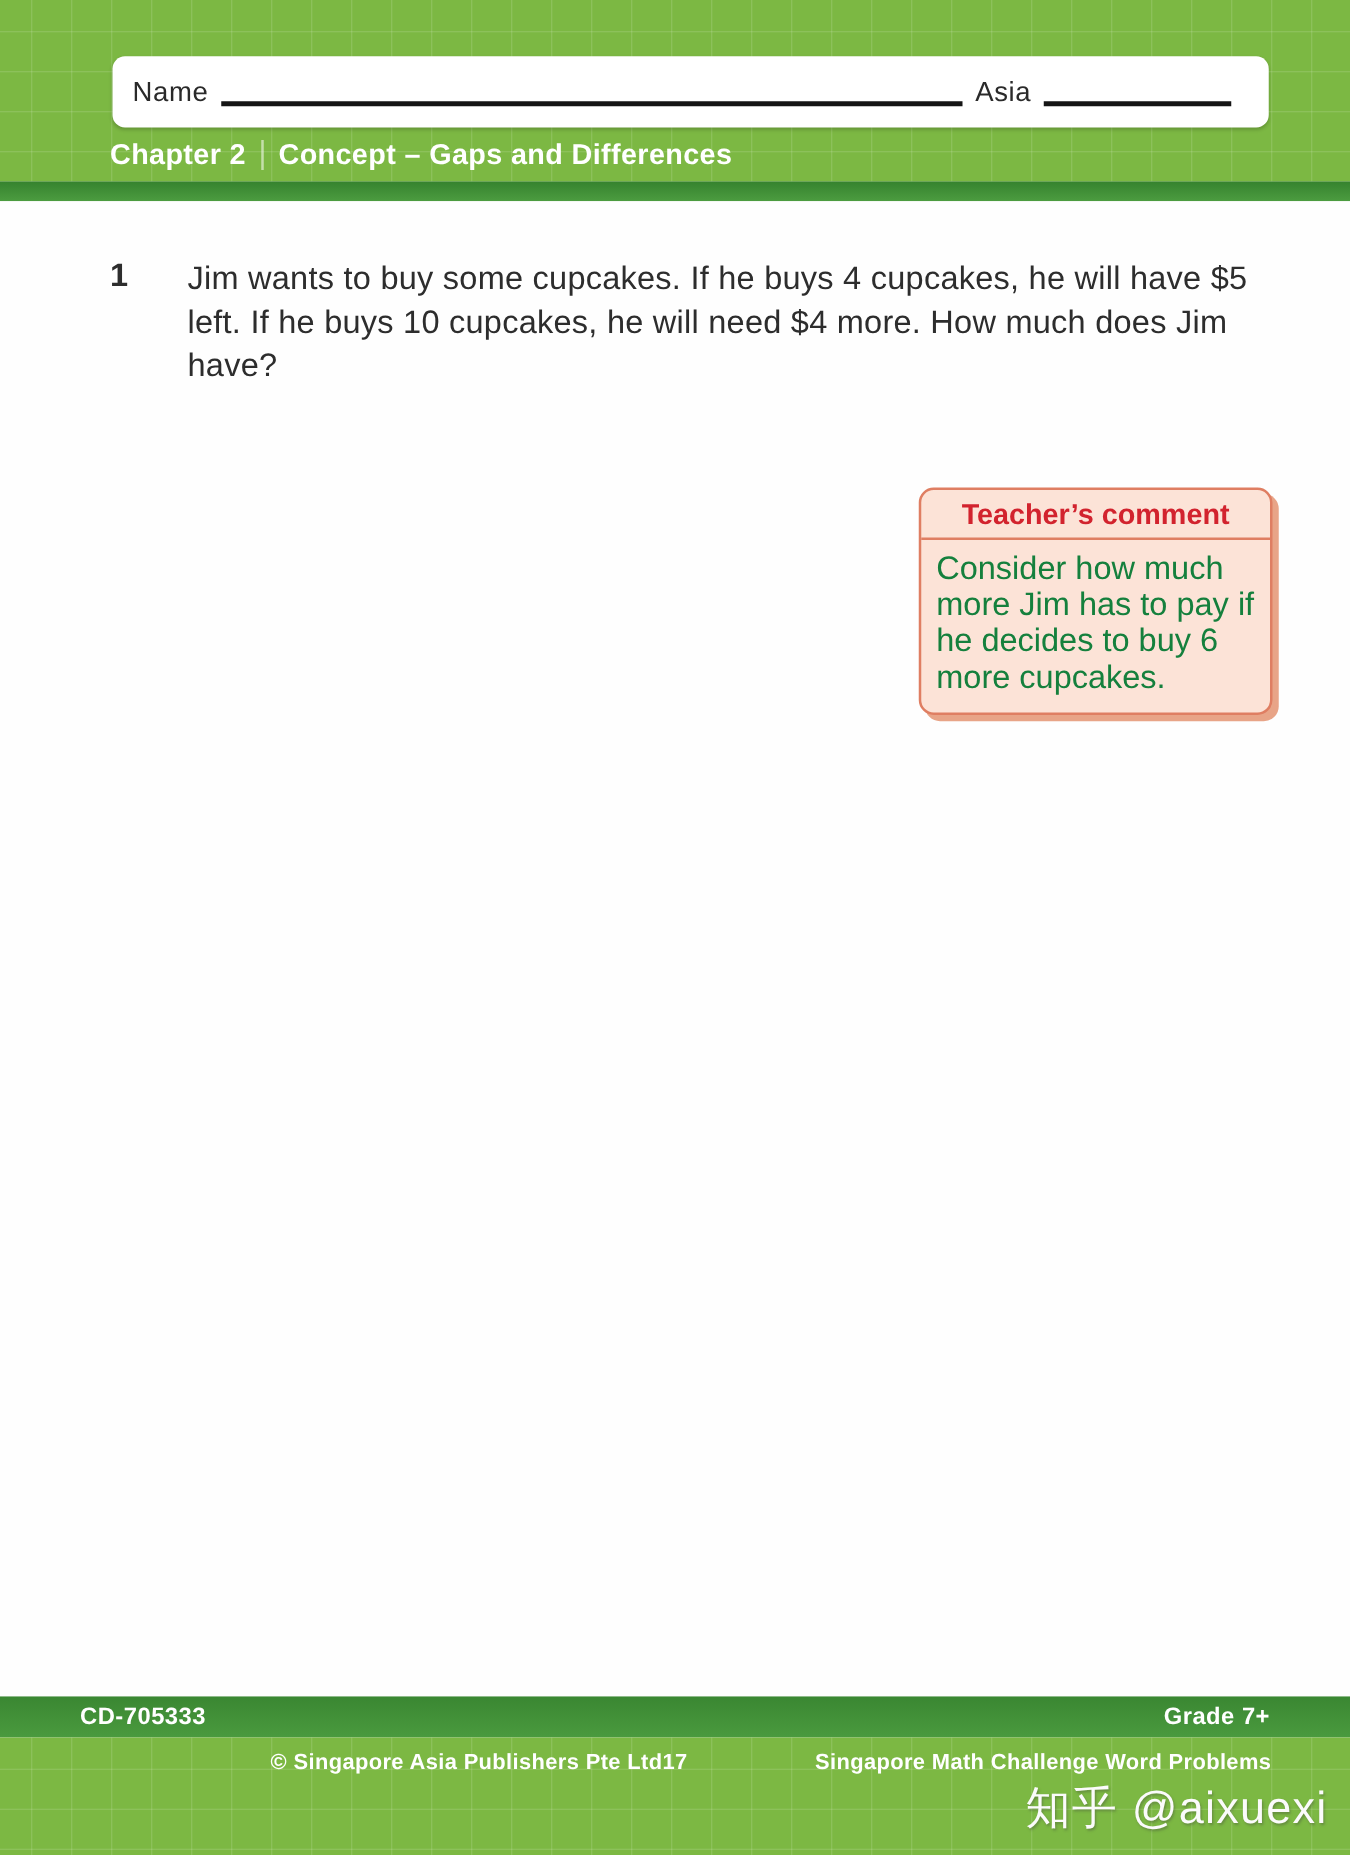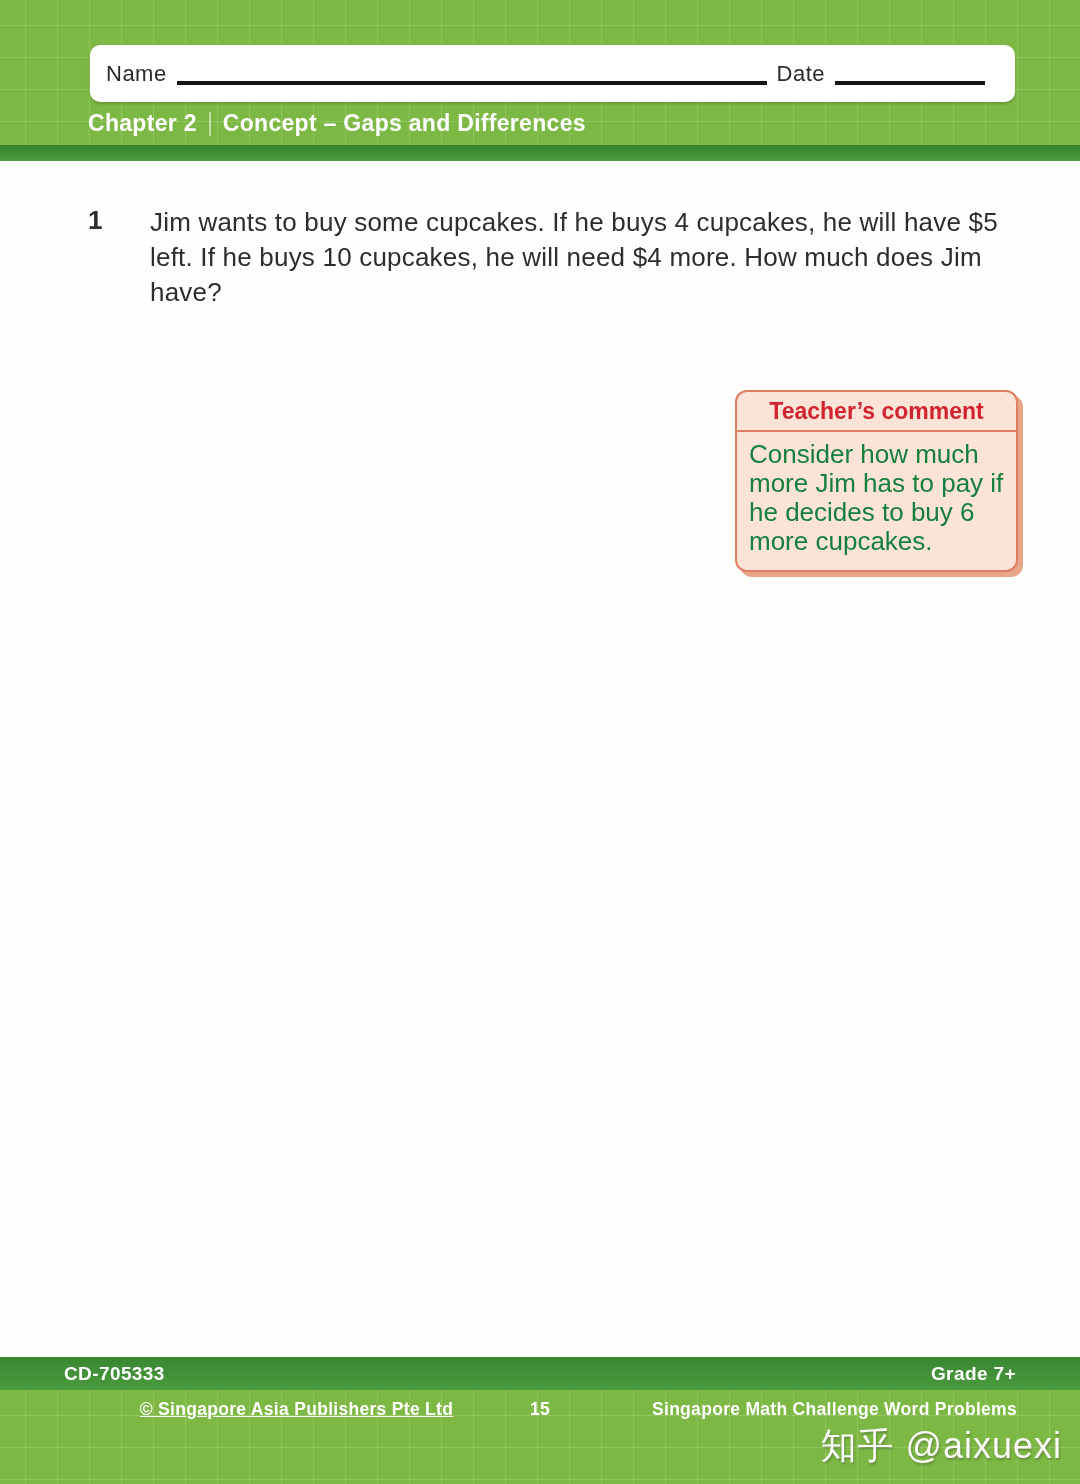--- a/index.html
+++ b/index.html
@@ -154,21 +154,21 @@
     color: #ffffff;
   }
   .footer-row {
     display: flex;
     align-items: center;
     padding: 9px 63px 0 63px;
     font-size: 17.5px;
     font-weight: bold;
     letter-spacing: 0.3px;
   }
-  .footer-row .left   { flex: 1 1 0; text-align: center; text-decoration: underline; }
+  .footer-row .left   { flex: 1 1 0; text-align: right; }
   .footer-row .center { flex: 0 0 auto; text-align: center; }
   .footer-row .right  { flex: 1 1 0; text-align: right; }
   .watermark {
     position: absolute;
     top: 32px;
     right: 18px;
     font-size: 36px;
     color: #fbfbfb;
     text-shadow: 1px 2px 2px rgba(60,60,60,0.35);
     letter-spacing: 1px;
@@ -176,21 +176,21 @@
 </style>
 </head>
 <body>
 
 <div class="page">
 
   <div class="header green-grid">
     <div class="name-date-box">
       <span class="label">Name</span>
       <span class="fill-line long"></span>
-      <span class="label">Date</span>
+      <span class="label">Asia</span>
       <span class="fill-line short"></span>
     </div>
     <div class="chapter-row">
       <span>Chapter 2</span>
       <span class="chapter-sep"></span>
       <span>Concept – Gaps and Differences</span>
     </div>
   </div>
 
   <div class="strip-top"></div>
@@ -208,19 +208,19 @@
   </div>
 
   <div class="strip-footer">
     <span>CD-705333</span>
     <span>Grade 7+</span>
   </div>
 
   <div class="footer-green green-grid">
     <div class="footer-row">
       <span class="left">© Singapore Asia Publishers Pte Ltd</span>
-      <span class="center">15</span>
+      <span class="center">17</span>
       <span class="right">Singapore Math Challenge Word Problems</span>
     </div>
     <div class="watermark">知乎 @aixuexi</div>
   </div>
 
 </div>
 
 </body></html>

